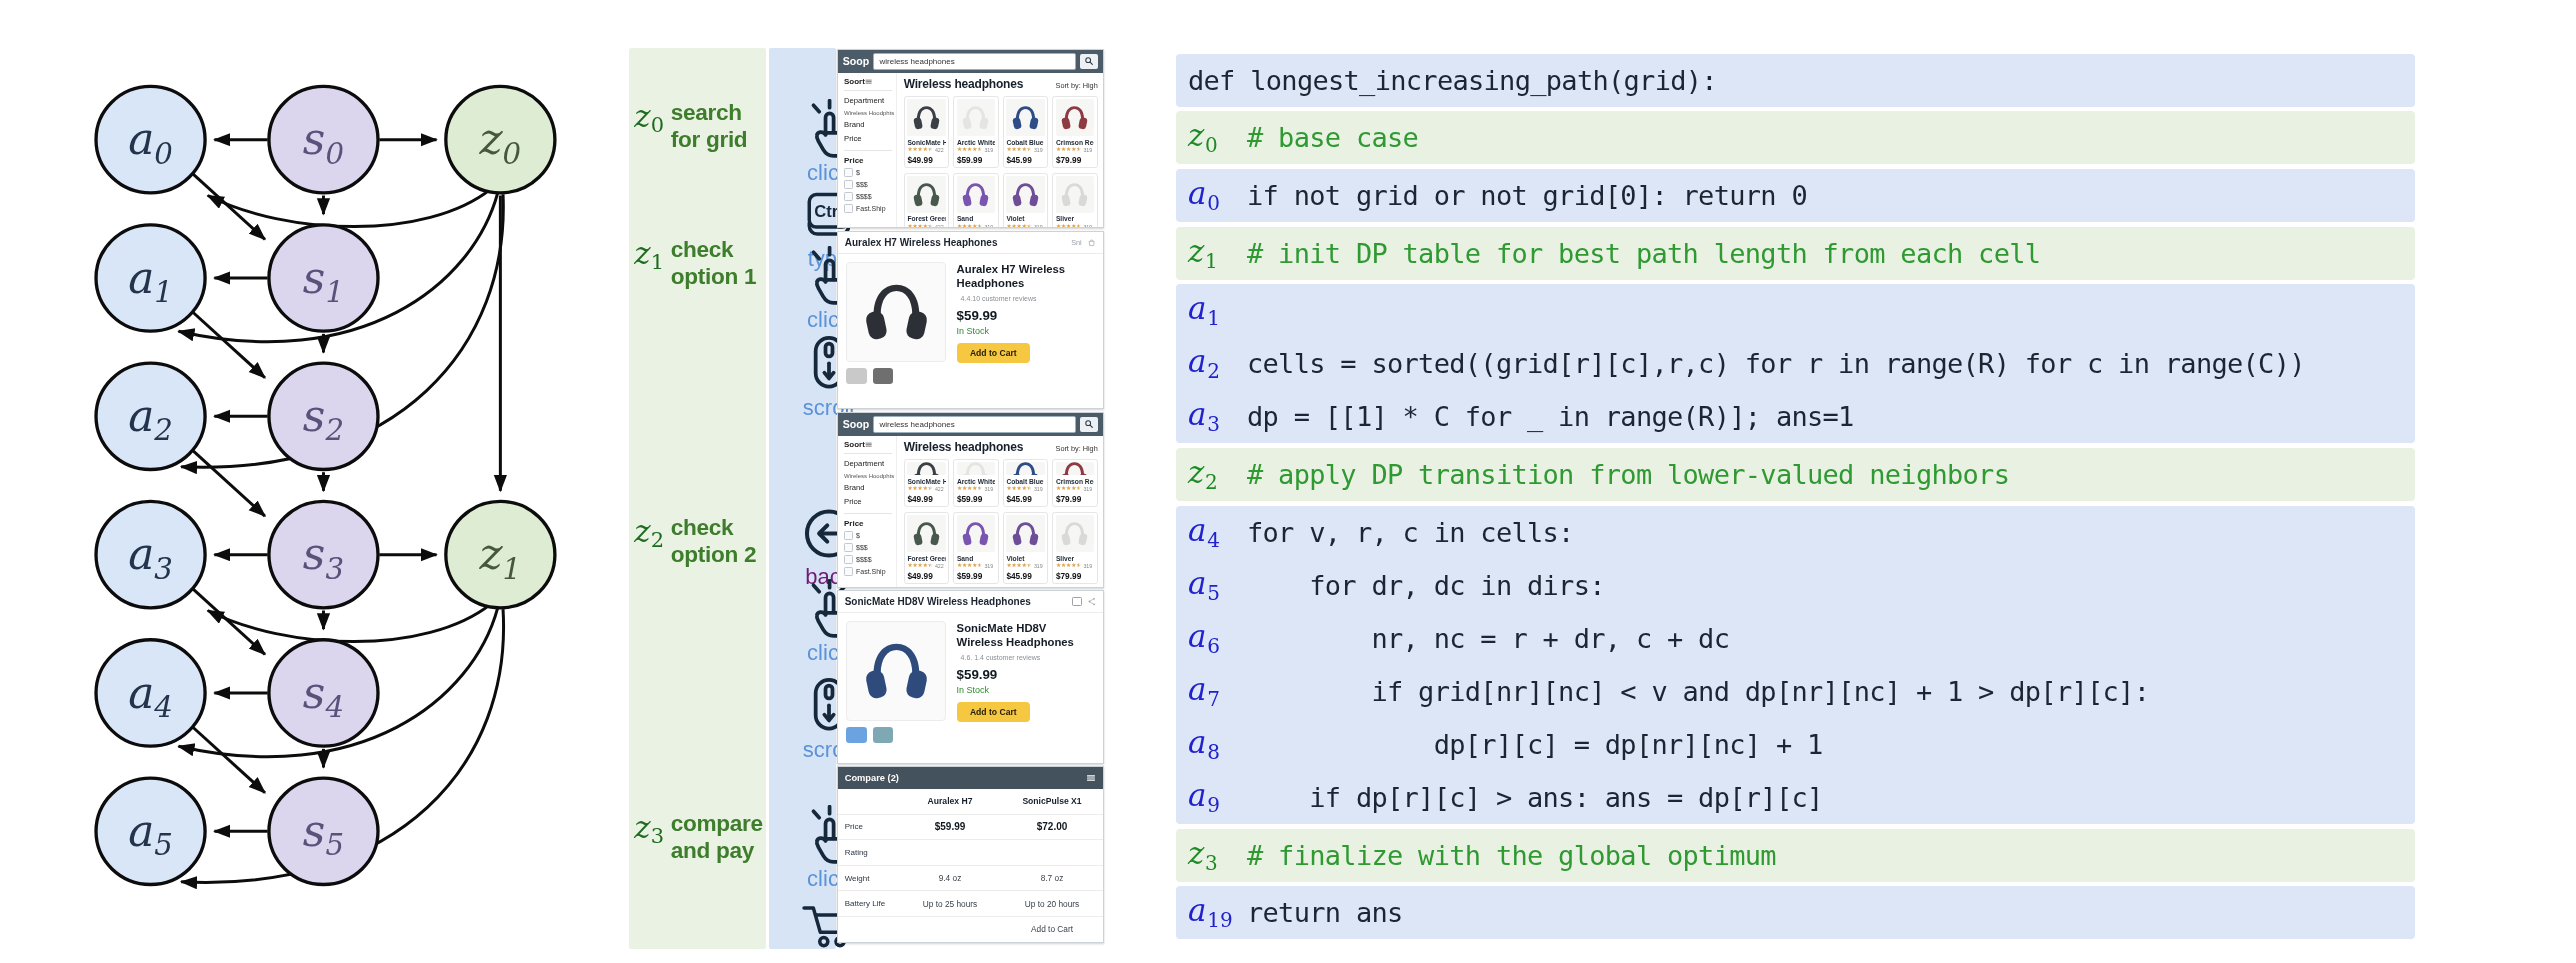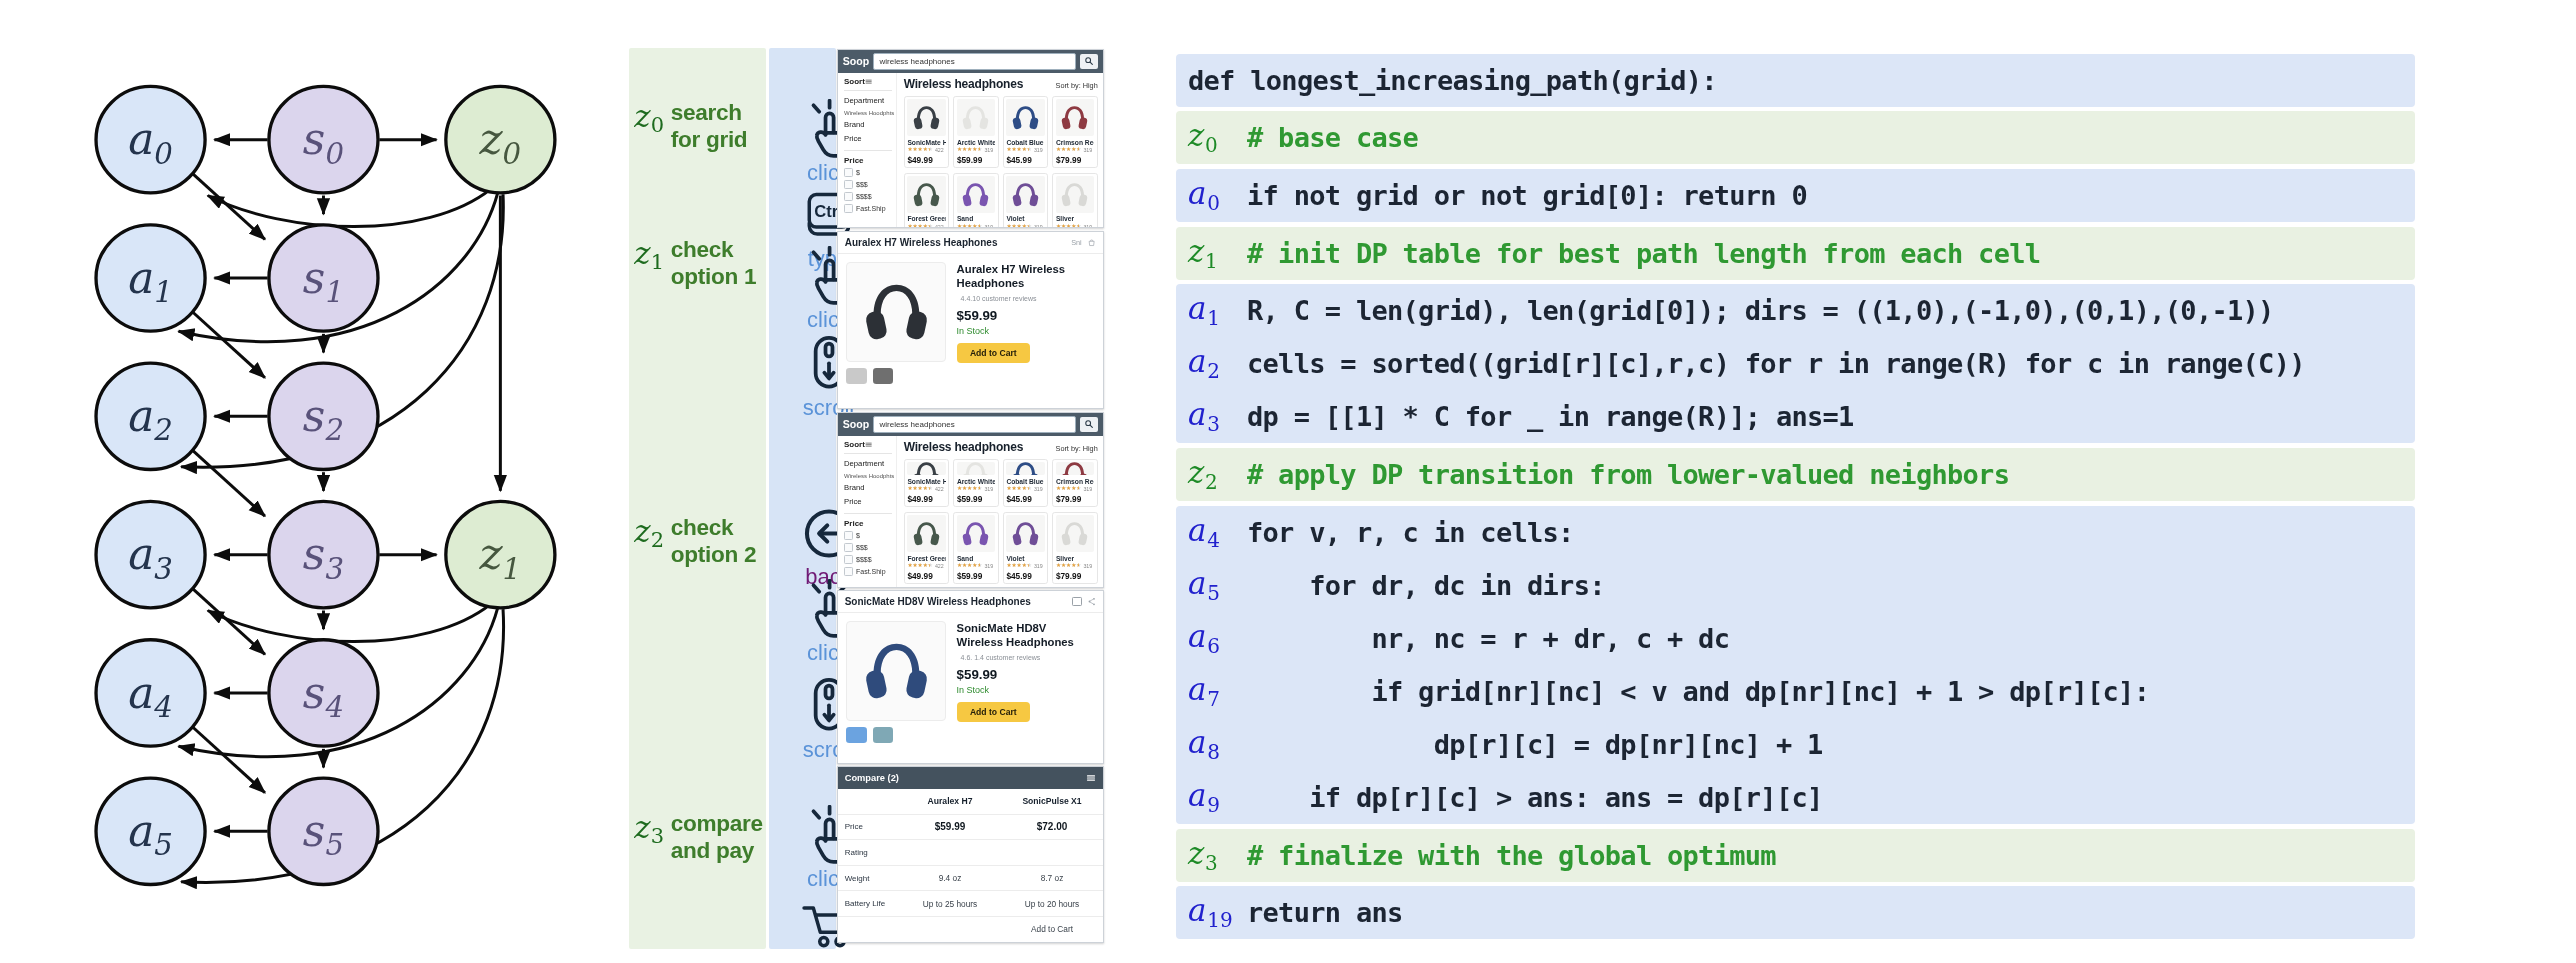--- a/index.html
+++ b/index.html
@@ -106,21 +106,21 @@
   .row-blue{background:var(--code-blue)}
   .row-green{background:var(--code-green)}
   .band-start{margin-top:4.7px;border-radius:4px 4px 0 0}
   .band-end{border-radius:0 0 4px 4px}
   .band-start.band-end{border-radius:4px}
   .line-label{width:59px;flex:none;font-family:"DejaVu Serif",serif;font-size:31px;line-height:1}
   .line-label i{font-style:italic}
   .line-label sub{font-size:20px;vertical-align:-0.3em;margin-left:0.7px}
   .lab-a{color:var(--lab-a)}
   .lab-z{color:var(--lab-z)}
-  .code-text{font-family:"DejaVu Sans Mono","Liberation Mono",monospace;font-size:27px;font-weight:700;
+  .code-text{font-family:"DejaVu Sans Mono","Liberation Mono",monospace;font-size:27px;font-weight:400;
              color:var(--code-text);white-space:pre;letter-spacing:-0.7px}
   .code-comment{color:var(--comment)}
 </style>
 </head>
 <body>
 
 <svg width="0" height="0" style="position:absolute" aria-hidden="true">
 <defs>
   <symbol id="i-hp" viewBox="0 0 100 100">
     <path fill="currentColor" d="M21 62 v-8 C21 30 33.5 16 50 16 s29 14 29 38 v8 h-9 v-8 c0-19-8.5-30-20-30 S30 35 30 54 v8 z"></path>
@@ -843,21 +843,20 @@
       <div class="code-row row-blue band-start band-end">
         <span class="line-label lab-a"><i>a</i><sub>0</sub></span>
         <span class="code-text">if not grid or not grid[0]: return 0</span>
       </div>
       <div class="code-row row-green band-start band-end">
         <span class="line-label lab-z"><i>z</i><sub>1</sub></span>
         <span class="code-text code-comment"># init DP table for best path length from each cell</span>
       </div>
       <div class="code-row row-blue band-start">
         <span class="line-label lab-a"><i>a</i><sub>1</sub></span>
-        <span class="code-text">R, C = len(grid), len(grid[0]); dirs = ((1,0),(-1,0),(0,1),(0,-1))</span>
       </div>
       <div class="code-row row-blue">
         <span class="line-label lab-a"><i>a</i><sub>2</sub></span>
         <span class="code-text">cells = sorted((grid[r][c],r,c) for r in range(R) for c in range(C))</span>
       </div>
       <div class="code-row row-blue band-end">
         <span class="line-label lab-a"><i>a</i><sub>3</sub></span>
         <span class="code-text">dp = [[1] * C for _ in range(R)]; ans=1</span>
       </div>
       <div class="code-row row-green band-start band-end">

